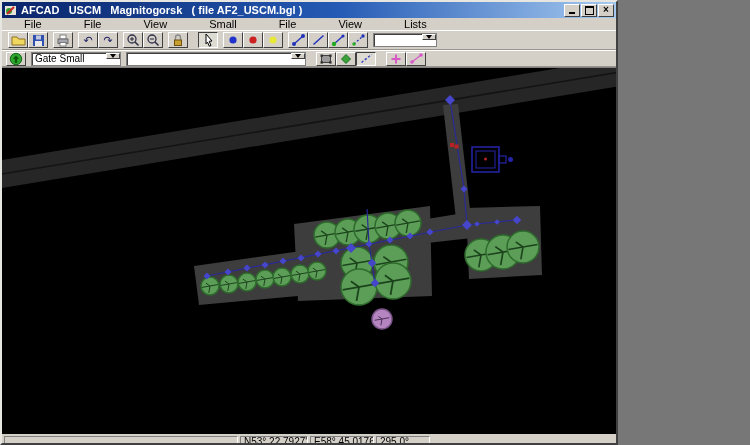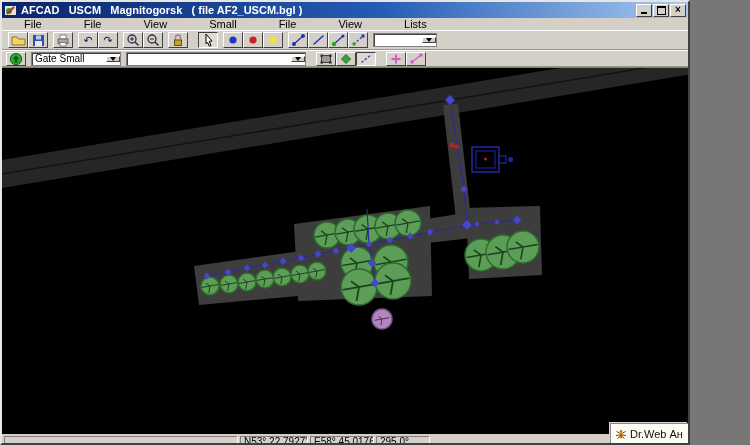--- a/index.html
+++ b/index.html
@@ -1,16 +1,16 @@
 <!DOCTYPE html>
 <html><head>
 <meta charset="utf-8">
 <style>
   html,body{margin:0;padding:0;background:#777;}
-  .window{position:relative;width:690px;height:445px;box-sizing:border-box;
+  .window{position:relative;width:618px;height:445px;box-sizing:border-box;
     background:#d4d0c8;border:2px solid;border-color:#e8e6e0 #404040 #404040 #e8e6e0;
     font-family:"Liberation Sans",sans-serif;overflow:hidden;}
   
   .titlebar{height:16px;display:flex;align-items:center;padding:0 2px;
     background:linear-gradient(90deg,#0a246a 0%,#255bb5 55%,#a6caf0 100%);
     color:#fff;font-weight:bold;font-size:11px;}
   .title-text{white-space:pre;flex:1;margin-left:4px;overflow:hidden;line-height:16px;}
   .win-btn{width:16px;height:13px;margin-left:1px;padding:0;background:#d4d0c8;
     border:1px solid;border-color:#fff #404040 #404040 #fff;
     display:flex;align-items:center;justify-content:center;box-sizing:border-box;}
@@ -25,21 +25,21 @@
   .toolbar1{height:18px;padding-left:6px;}
   .toolbar2{height:15px;padding-left:4px;}
   .tbtn{width:20px;height:16px;padding:0;background:#d4d0c8;box-sizing:border-box;
     border:1px solid;border-color:#fff #404040 #404040 #fff;
     display:flex;align-items:center;justify-content:center;flex:none;}
   .toolbar2 .tbtn{height:14px;}
   .tbtn.pressed{border-color:#404040 #fff #fff #404040;background:#dedbd3;}
   .mg{margin-left:5px;} .mg2{margin-left:10px;}
   .glyph{font-family:"DejaVu Sans",sans-serif;font-size:11px;line-height:1;color:#202060;}
   .combo{height:14px;box-sizing:border-box;background:#fff;border:1px solid #808080;
-    box-shadow:inset 1px 1px 0 #404040;display:flex;align-items:center;flex:none;}
+    box-shadow:inset 1px 1px 0 #404040;display:flex;align-items:flex-start;flex:none;}
   .combo .val{flex:1;padding:0 3px;font-size:10px;line-height:12px;color:#000;overflow:hidden;white-space:nowrap;}
   .combo .drop{width:14px;background:#d4d0c8;border:1px solid;border-color:#fff #404040 #404040 #fff;
     display:flex;align-items:center;justify-content:center;box-sizing:border-box;}
   .arr{width:0;height:0;border-left:3px solid transparent;border-right:3px solid transparent;border-top:4px solid #000;}
   
   .canvas{position:relative;height:367px;background:#000;border-top:1px solid #808080;box-sizing:border-box;}
   #map-svg{display:block;}
   
   .statusbar{height:13px;display:flex;align-items:center;gap:2px;padding:1px 2px;font-size:10px;}
   .spanel{height:11px;box-sizing:border-box;border:1px solid;border-color:#808080 #fff #fff #808080;
@@ -363,25 +363,14 @@
       </svg>
   </div>
 
   <div class="statusbar">
     <span class="spanel" style="width:234px"></span>
     <span class="spanel" style="width:68px">N53° 22.7927'</span>
     <span class="spanel" style="width:64px">E58° 45.0176'</span>
     <span class="spanel" style="width:54px">295.0°</span>
   </div>
 
-  <div class="toast">
-    <svg width="12" height="12" viewBox="0 0 12 12">
-      <g stroke="#7a4a10" stroke-width="1" fill="none">
-        <path d="M4.5 5 L1.5 3.5 M4.5 7 L1 7.5 M4.8 8.5 L2.5 10.5 M7.5 5 L10.5 3.5 M7.5 7 L11 7.5 M7.2 8.5 L9.5 10.5"></path>
-      </g>
-      <circle cx="6" cy="3.5" r="1.4" fill="#c07818"></circle>
-      <ellipse cx="6" cy="7.5" rx="2.3" ry="3" fill="#d89828"></ellipse>
-      <path d="M6 5.5 V9.5 M4.8 6.5 L7.2 8.5 M7.2 6.5 L4.8 8.5" stroke="#7a4a10" stroke-width="0.7"></path>
-    </svg>
-    <span>Dr.Web Ан</span>
-  </div>
 
 </div>
 
 </body></html>

